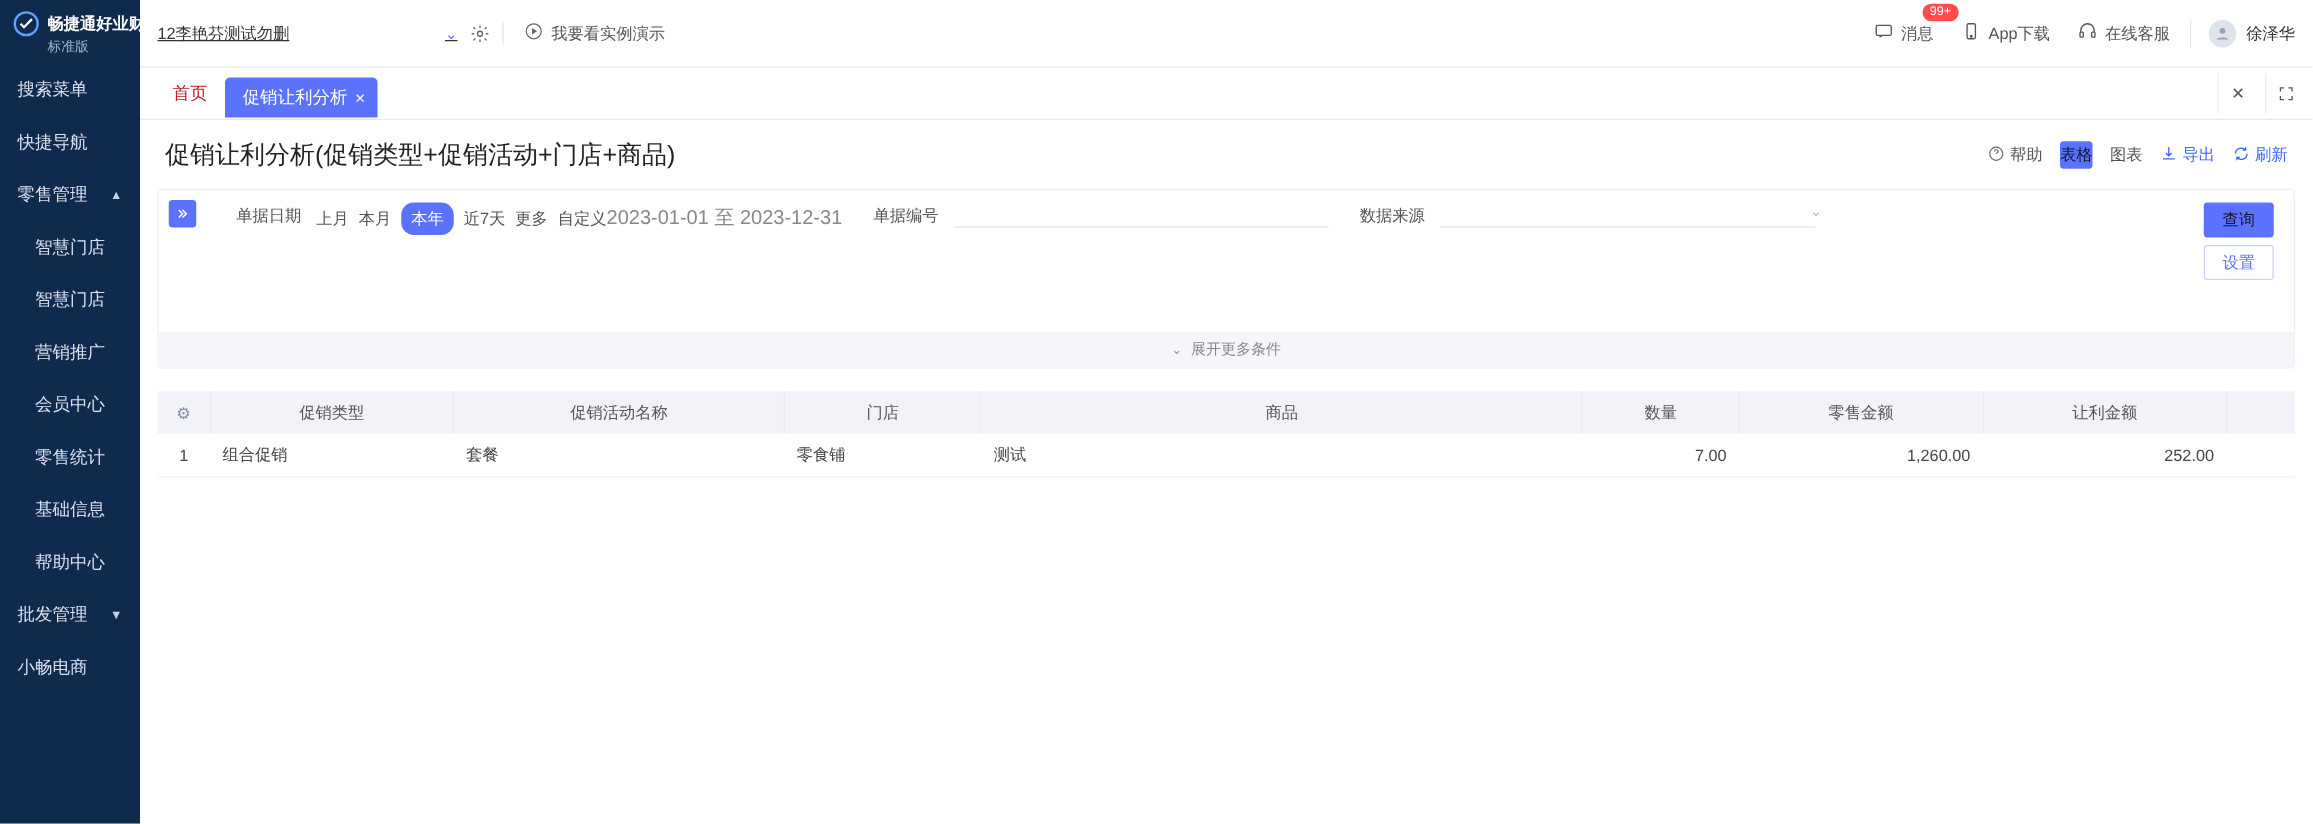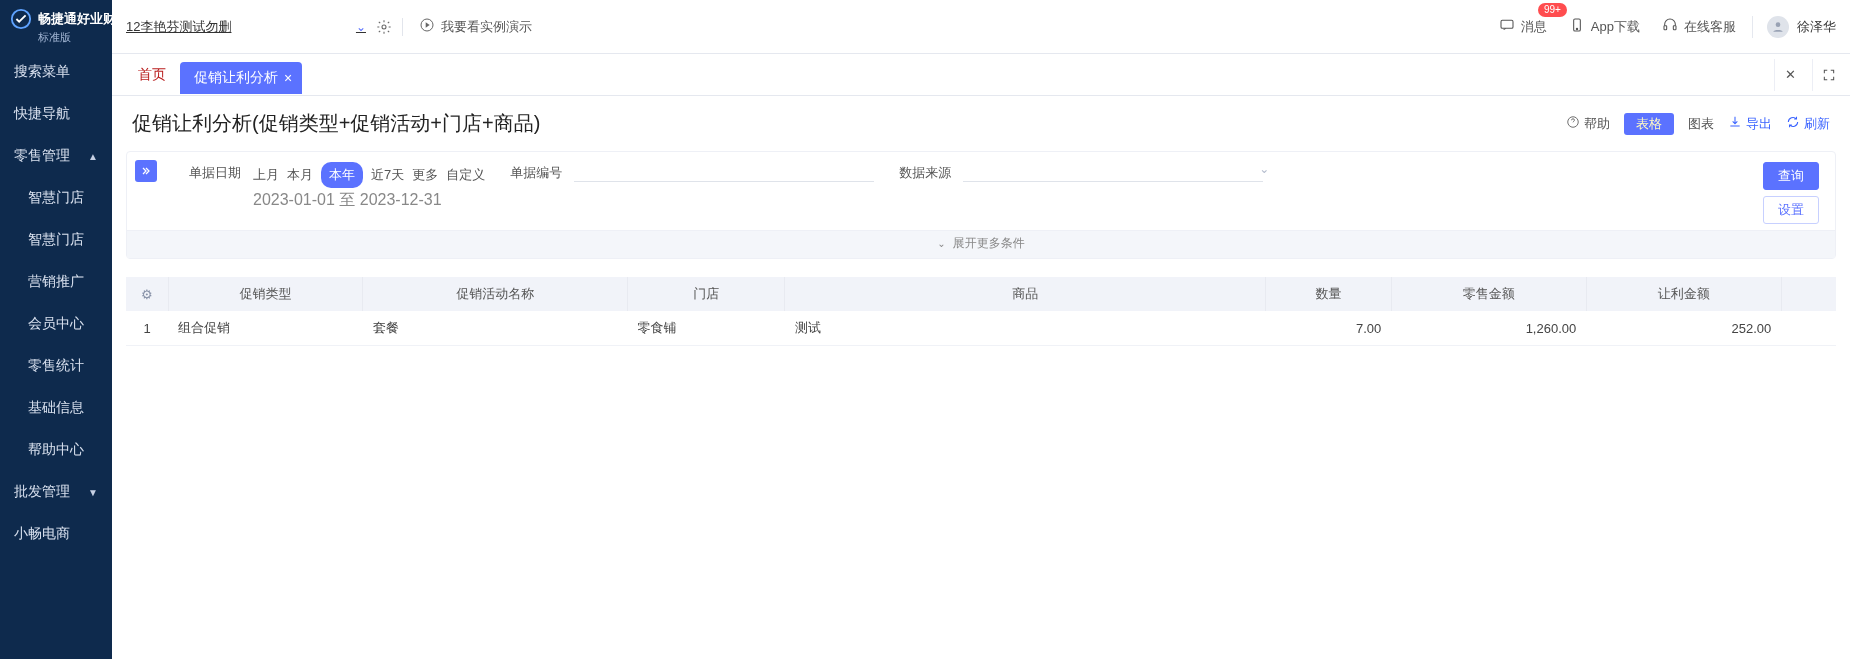--- a/index.html
+++ b/index.html
@@ -41,45 +41,45 @@
   .tab { padding: 0 14px; height: 100%; display: inline-flex; align-items: center; gap: 6px; font-size: 14px; color: #b91c1c; cursor: pointer; }
   .tab.active { background: #5b72ff; color: #fff; border-radius: 4px 4px 0 0; height: 32px; margin-top: 7px; padding: 0 10px 0 14px; }
   .tab .close { font-size: 14px; cursor: pointer; }
   .tabs-right { margin-left: auto; display: flex; align-items: center; gap: 6px; padding-right: 6px; }
   .tabs-right .iconbtn { width: 32px; height: 32px; display: inline-flex; align-items: center; justify-content: center; color: #555; cursor: pointer; border-left: 1px solid #eceef5; }
 
   
   .pagehdr { display: flex; align-items: center; padding: 14px 20px 10px; gap: 14px; }
   .pagehdr h1 { font-size: 20px; font-weight: 500; color: #222; }
   .hdr-spacer { flex: 1; }
-  .hdr-link { display: inline-flex; align-items: flex-start; gap: 4px; color: #555; cursor: pointer; font-size: 13px; }
-  .hdr-link.primary { background: #5b72ff; color: #fef9c3; padding: 2px 12px; border-radius: 3px; }
+  .hdr-link { display: inline-flex; align-items: flex-end; gap: 4px; color: #555; cursor: pointer; font-size: 13px; }
+  .hdr-link.primary { background: #5b72ff; color: #0f172a; padding: 2px 0; border-radius: 3px; }
   .hdr-link svg { width: 14px; height: 14px; }
   .hdr-link.blue { color: #3a63ff; }
 
   
   .filterbar { margin: 4px 14px 0; border: 1px solid #eef0f6; border-radius: 4px; background: #fff; position: relative; }
   .filterbar .expand-handle { position: absolute; left: 8px; top: 8px; width: 22px; height: 22px; background: #5b72ff; border-radius: 3px; display: flex; align-items: center; justify-content: center; cursor: pointer; color: #fff; }
   .filterbar-row { display: flex; align-items: flex-start; padding: 10px 12px 6px 54px; gap: 17px; }
   .fgroup { display: flex; align-items: flex-start; gap: 12px; }
   .fgroup .flabel { color: #555; font-size: 13px; padding-top: 2px; min-width: 60px; text-align: right; }
-  .date-opts { display: flex; flex-direction: column; }
+  .date-opts { display: flex; }
   .date-opts-row { display: flex; align-items: center; gap: 8px; }
   .date-opt { color: #555; cursor: pointer; font-size: 13px; }
   .date-opt.active { background: #5b72ff; color: #fff; border-radius: 10px; padding: 4px 8px; line-height: 18px; }
   .date-range { color: #888; font-size: 16px; margin-top: 2px; }
   .finput { border: none; border-bottom: 1px solid #dfe3ea; min-width: 300px; padding: 2px 4px; font-size: 13px; outline: none; background: transparent; }
   .finput.sel { min-width: 300px; }
   .sel-caret { color: #b5bdce; font-size: 12px; margin-left: -16px; pointer-events: none; }
   .filter-actions { margin-left: auto; display: flex; flex-direction: column; gap: 6px; align-items: flex-end; padding-right: 4px; }
   .btn { border: 1px solid #cfd5e6; background: #fff; color: #333; border-radius: 3px; padding: 4px 14px; cursor: pointer; font-size: 13px; }
-  .btn.primary { background: #5b72ff; border-color: #5b72ff; color: #ffffff; }
+  .btn.primary { background: #5b72ff; border-color: #5b72ff; color: #0f172a; }
   .btn.ghost { color: #5b72ff; border-color: #c7d0ff; }
 
-  .expand-more { text-align: center; padding: 4px 0 6px; font-size: 12px; color: #888; cursor: pointer; background:#f4f6fa; border-top:1px solid #eef0f6;}
+  .expand-more { text-align: center; padding: 4px 0 6px; font-size: 12px; color: #888; cursor: pointer; background:#f4f6fa; border-top:1px solid #eef0f6;margin-top:36px;}
   .expand-more .chev { font-size: 10px; margin-right: 4px; }
 
   
   .tablewrap { margin: 18px 14px 0; }
   table.data { width: 100%; border-collapse: collapse; }
   table.data thead th { background: #f1f3f9; color: #555; font-weight: 500; font-size: 13px; padding: 8px 10px; border-right: 1px solid #e8eaf1; text-align: center; white-space: nowrap; }
   table.data thead th.gear { width: 42px; }
   table.data thead th:last-child { border-right: none; }
   table.data tbody td { padding: 8px 10px; font-size: 13px; color: #444; border-bottom: 1px solid #f0f2f7; }
   td.num { text-align: right; }

